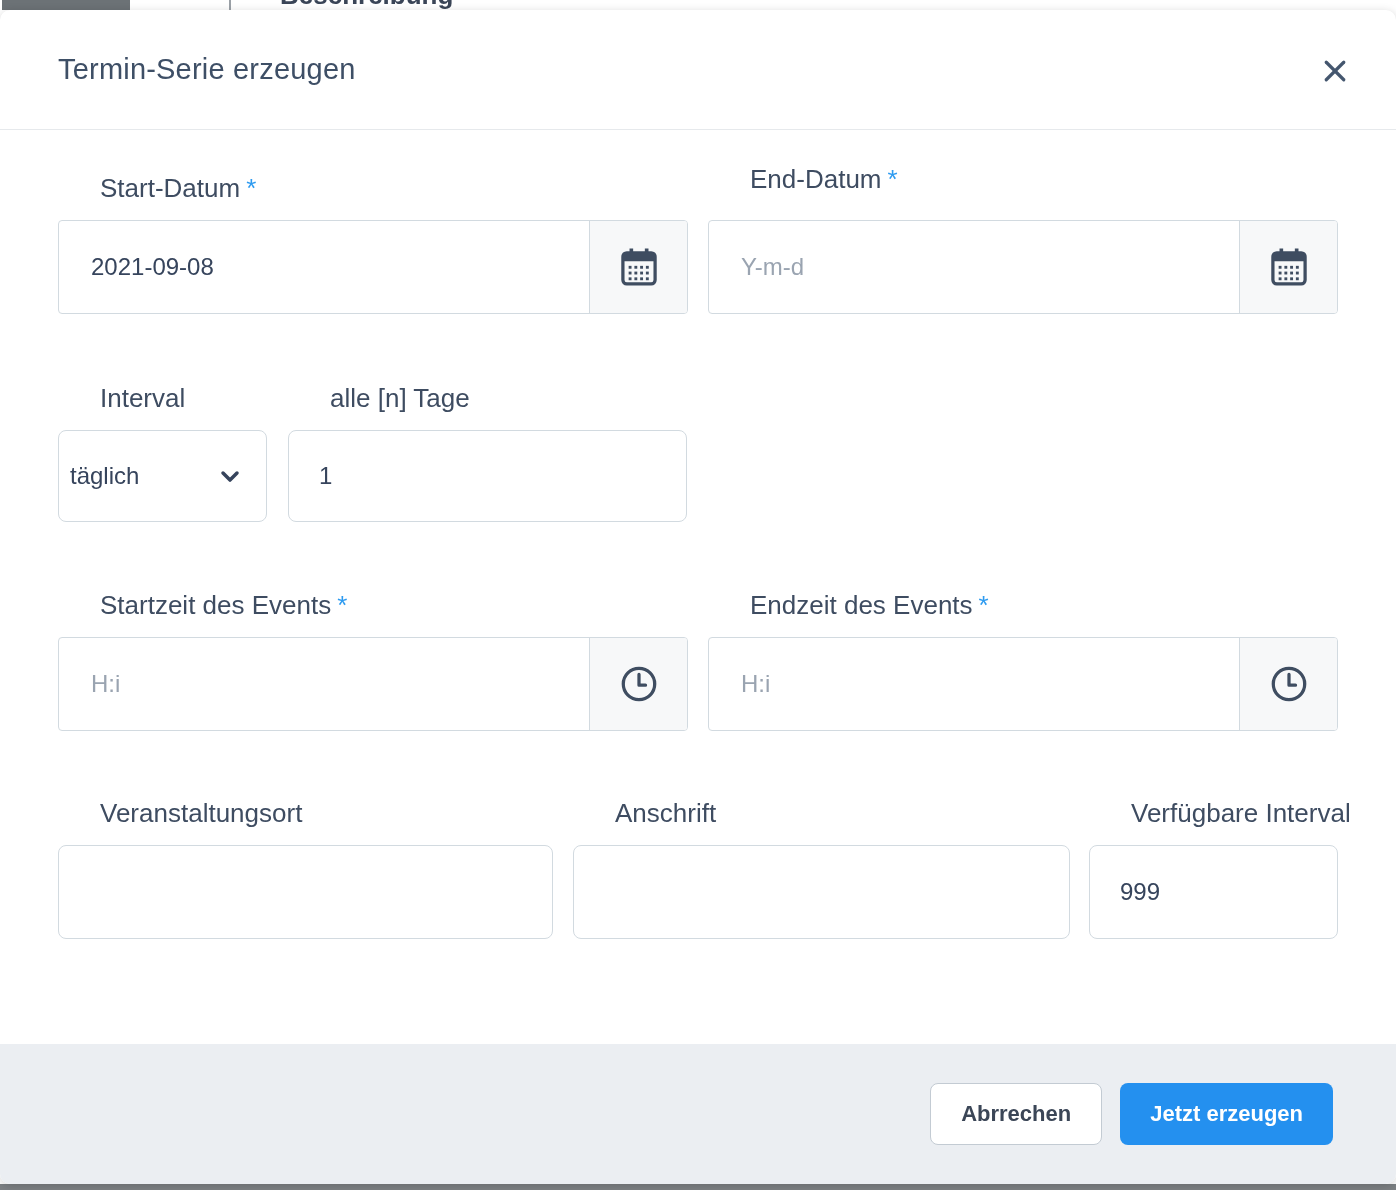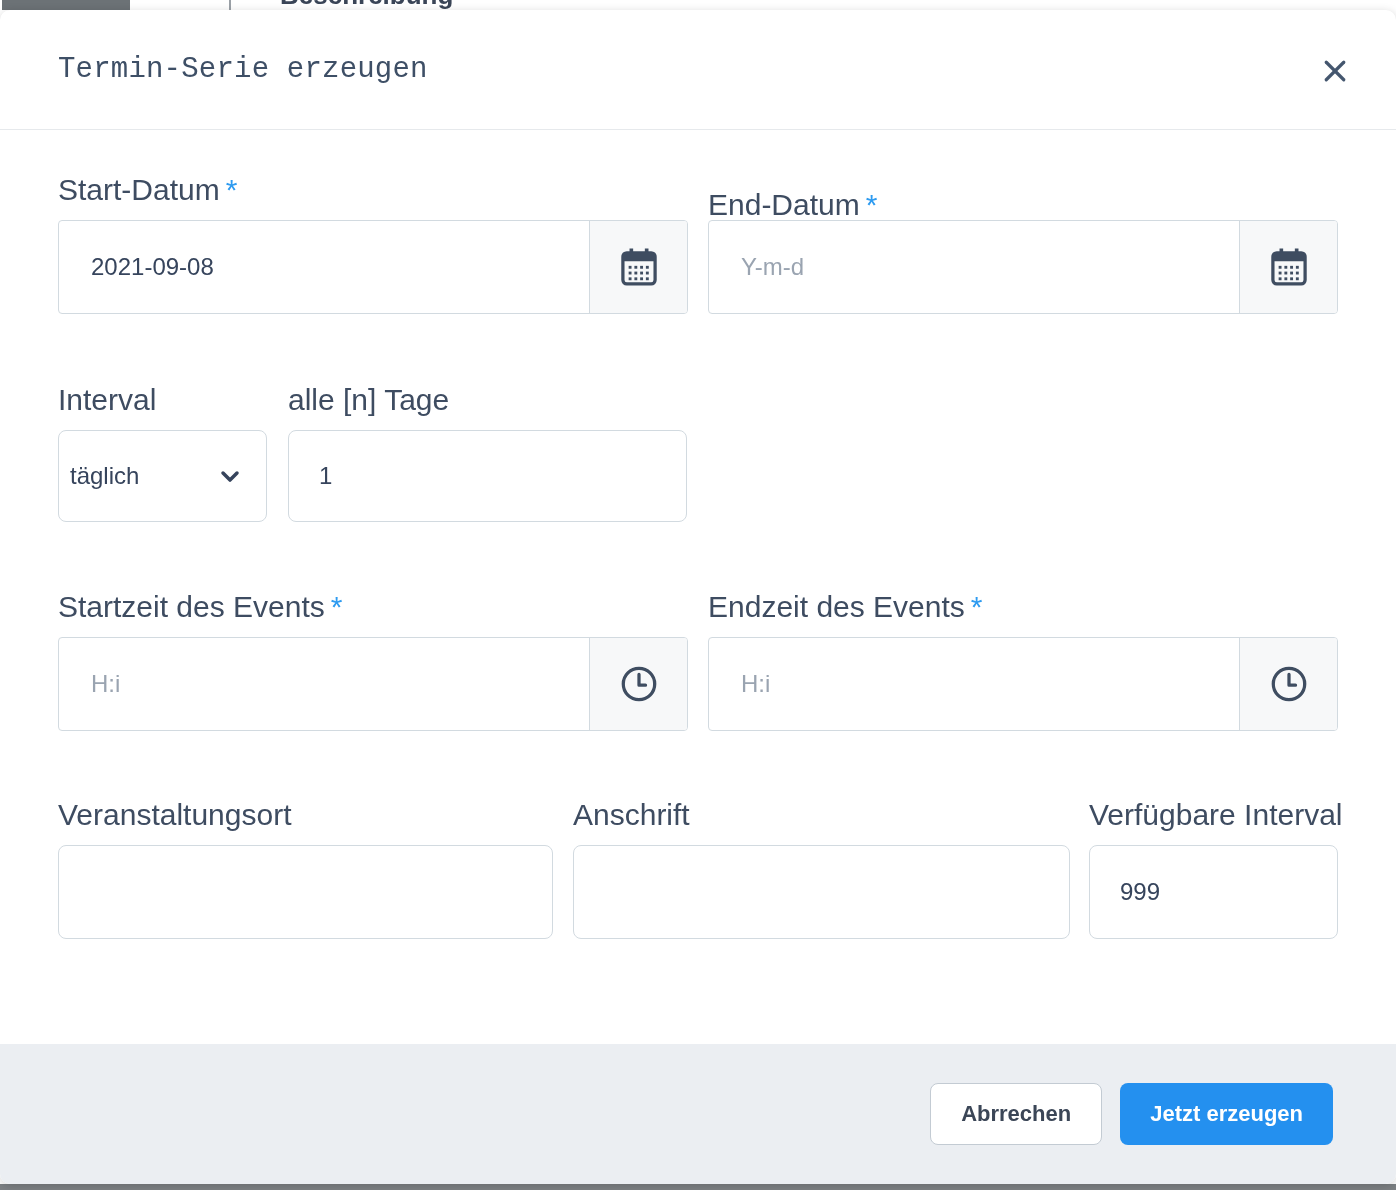--- a/index.html
+++ b/index.html
@@ -39,34 +39,34 @@
   
   .modal{
     position:absolute;left:0;top:10px;width:1396px;height:1174px;
     background:#ffffff;border-radius:10px;z-index:1;
     box-shadow:0 2px 10px rgba(0,0,0,.18);
     overflow:hidden;
   }
   .modal-header{
     position:absolute;top:0;left:0;width:100%;height:120px;
     border-bottom:1px solid #e6e9ec;
-    display:flex;align-items:center;font-family:Liberation Mono, monospace;
+    display:flex;align-items:center;
   }
   .modal-title{
     margin-left:58px;font-size:29px;font-weight:500;color:var(--title-text);
     letter-spacing:.2px;
   }
   .close-btn{
     position:absolute;right:44px;top:44px;width:34px;height:34px;
     background:none;border:none;cursor:pointer;
     display:flex;align-items:center;justify-content:center;
   }
   
   .flabel{
-    position:absolute;font-size:30px;color:var(--label);white-space:nowrap;
+    position:absolute;font-size:26px;color:var(--label);white-space:nowrap;margin-left:42px;
   }
   .req{color:var(--asterisk);margin-left:6px;}
   
   .igroup{
     position:absolute;height:94px;display:flex;
     border:1px solid var(--border);border-radius:4px;background:#fff;
     overflow:hidden;
   }
   .igroup input{
     flex:1;min-width:0;border:none;outline:none;background:transparent;
@@ -136,21 +136,21 @@
           <line x1="5" y1="5" x2="19" y2="19"></line>
           <line x1="19" y1="5" x2="5" y2="19"></line>
         </svg>
       </span>
     </button>
   </div>
 
   <div class="flabel" style="left:58px;top:163px;">
     <span>Start-Datum</span><span class="req">*</span>
   </div>
-  <div class="flabel" style="left:708px;top:178px;text-align:right;">
+  <div class="flabel" style="left:708px;top:154px;text-align:right;">
     <span>End-Datum</span><span class="req">*</span>
   </div>
 
   <div class="igroup" style="left:58px;top:210px;width:630px;">
     <input type="text" value="2021-09-08" style="">
     <button class="addon">
       <span>
         <svg width="46" height="46" viewBox="0 0 24 24" fill="none" stroke="#3f4d61" stroke-width="1.7">
           <rect x="3.6" y="4.6" width="16.8" height="16.2" rx="2"></rect>
           <line x1="8" y1="2.4" x2="8" y2="6.2" stroke-width="1.9"></line>

